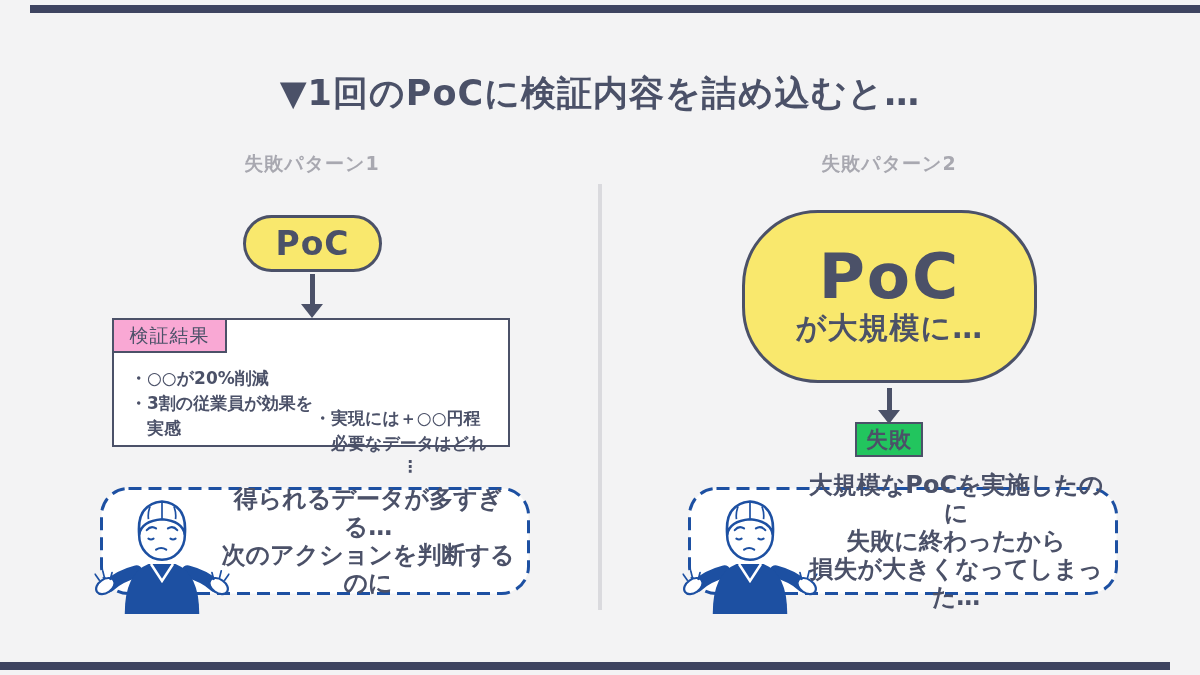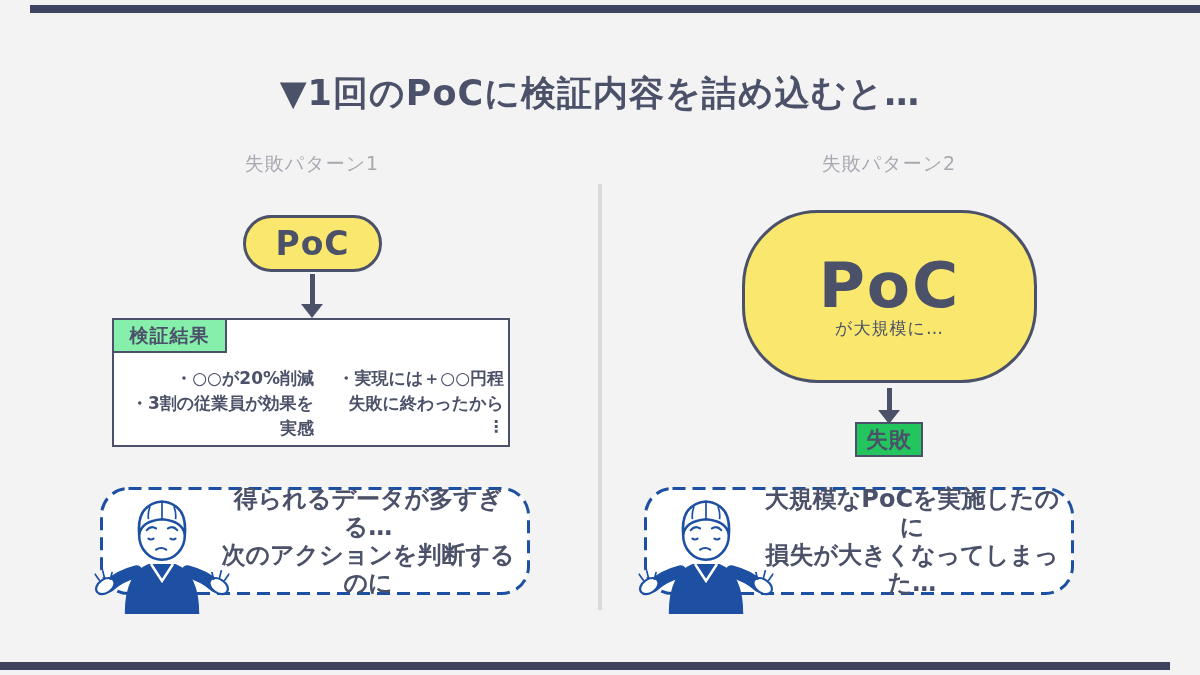--- a/index.html
+++ b/index.html
@@ -19,38 +19,38 @@
   }
   .bar-top{position:absolute;top:5px;left:30px;right:0;height:8px;background:var(--bar);}
   .bar-bottom{position:absolute;top:662px;left:0;width:1170px;height:8px;background:var(--bar);}
   .title{
     position:absolute;top:70px;left:0;width:100%;text-align:center;
     font-size:35px;font-weight:bold;letter-spacing:1px;color:var(--ink);
   }
   .divider{position:absolute;left:598px;top:184px;width:4px;height:426px;background:var(--divider);}
   .col-header{
     position:absolute;top:151px;width:500px;text-align:center;
-    font-size:19px;font-weight:normal;color:var(--muted);letter-spacing:1px;
+    font-size:19px;font-weight:bold;color:var(--muted);letter-spacing:1px;
   }
   .col-header.p1{left:62px;}
   .col-header.p2{left:639px;}
 
   .poc-pill{
     position:absolute;left:243px;top:215px;width:139px;height:57px;
     background:var(--yellow);border:3px solid var(--ink);border-radius:29px;
     display:flex;align-items:center;justify-content:center;
     font-size:33px;font-weight:bold;color:var(--ink);letter-spacing:1px;
   }
   .poc-blob{
     position:absolute;left:742px;top:210px;width:295px;height:173px;
     background:var(--yellow);border:3px solid var(--ink);border-radius:76px;
     display:flex;flex-direction:column;align-items:center;justify-content:center;
   }
   .poc-blob .big{font-size:63px;font-weight:bold;line-height:1;letter-spacing:2px;}
-  .poc-blob .sub{font-size:17px;font-weight:normal;margin-top:0;letter-spacing:1px;}
+  .poc-blob .sub{font-size:30px;font-weight:bold;margin-top:0;letter-spacing:1px;}
 
   .arrow{position:absolute;width:22px;}
   .arrow .stem{position:absolute;left:8.5px;top:0;width:5px;background:var(--ink);}
   .arrow .head{
     position:absolute;left:0;width:0;height:0;
     border-left:11px solid transparent;border-right:11px solid transparent;
     border-top:14px solid var(--ink);
   }
   .arrow1{left:301px;top:274px;}
   .arrow1 .stem{height:32px;}
@@ -58,40 +58,40 @@
   .arrow2{left:878px;top:388px;}
   .arrow2 .stem{height:24px;}
   .arrow2 .head{top:22px;}
 
   .result-box{
     position:absolute;left:112px;top:318px;width:398px;height:129px;
     background:#fff;border:2px solid var(--ink);
   }
   .result-tab{
     position:absolute;left:-2px;top:-2px;min-width:115px;height:35px;
-    background:#86efac;border:2px solid var(--ink);
+    background:#f9a8d4;border:2px solid var(--ink);
     display:flex;align-items:center;justify-content:center;
-    font-size:19px;font-weight:bold;padding:0 12px;letter-spacing:1px;
+    font-size:19px;font-weight:normal;padding:0 12px;letter-spacing:1px;
   }
-  .rcol{position:absolute;top:46px;font-size:17px;font-weight:bold;line-height:25px;color:var(--ink);text-align:right;}
+  .rcol{position:absolute;top:46px;font-size:17px;font-weight:bold;line-height:25px;color:var(--ink);}
   .rcol1{left:16px;width:184px;}
-  .rcol2{left:200px;width:190px;}
+  .rcol2{left:200px;width:190px;margin-top:40px;}
   .more{padding-left:88px;font-size:16px;line-height:22px;}
 
   .bubble{
     position:absolute;top:487px;width:430px;height:108px;
   }
   .bubble-border{position:absolute;left:0;top:0;width:430px;height:108px;}
   .person{position:absolute;left:-6px;top:0;width:136px;height:127px;overflow:visible;}
   .bubble-text{
     position:absolute;left:116px;right:10px;top:50%;transform:translateY(-50%);
     text-align:center;font-size:24px;font-weight:bold;line-height:28px;color:var(--ink);
   }
   .bubble1{left:100px;}
-  .bubble2{left:644px;}
+  .bubble2{left:688px;}
 
   .fail-box{
     position:absolute;left:855px;top:422px;width:68px;height:35px;
     background:#22c55e;border:2px solid var(--ink);
     display:flex;align-items:center;justify-content:center;
     font-size:22px;font-weight:bold;letter-spacing:1px;
   }
 </style>
 </head>
 <body>
@@ -141,21 +141,21 @@
 
   <div class="result-box">
     <div class="result-tab">検証結果</div>
     <div class="rcol rcol1">
       <div>・○○が20%削減</div>
       <div>・3割の従業員が効果を</div>
       <div>　実感</div>
     </div>
     <div class="rcol rcol2">
       <div>・実現には＋○○円程</div>
-      <div>　失敗に終わったから</div>
+      <div>　必要なデータはどれ</div>
       <div class="more">⋮</div>
     </div>
   </div>
 
   <div class="bubble bubble1">
     <svg class="bubble-border" viewBox="0 0 430 108">
         <use href="#bubble-rect"></use>
       </svg>
     <svg class="person" viewBox="0 0 160 150">
         <use href="#person-symbol"></use>
@@ -182,17 +182,18 @@
 
   <div class="bubble bubble2">
     <svg class="bubble-border" viewBox="0 0 430 108">
         <use href="#bubble-rect"></use>
       </svg>
     <svg class="person" viewBox="0 0 160 150">
         <use href="#person-symbol"></use>
       </svg>
     <div class="bubble-text">
       <div>大規模なPoCを実施したのに</div>
+      <div>失敗に終わったから</div>
       <div>損失が大きくなってしまった…</div>
     </div>
   </div>
 
 </div>
 
 </body></html>

